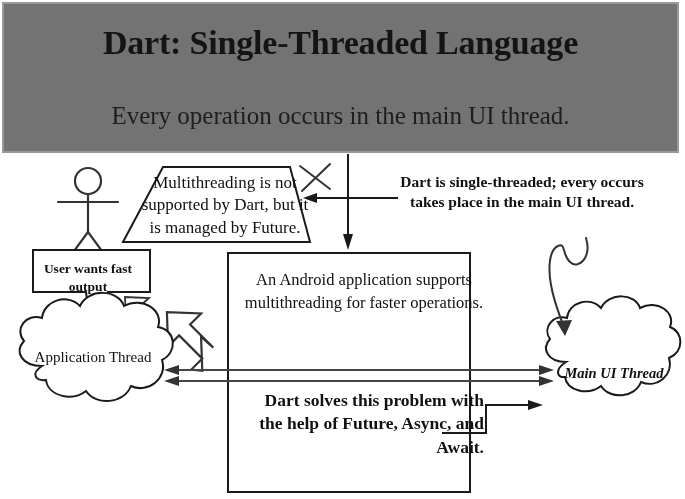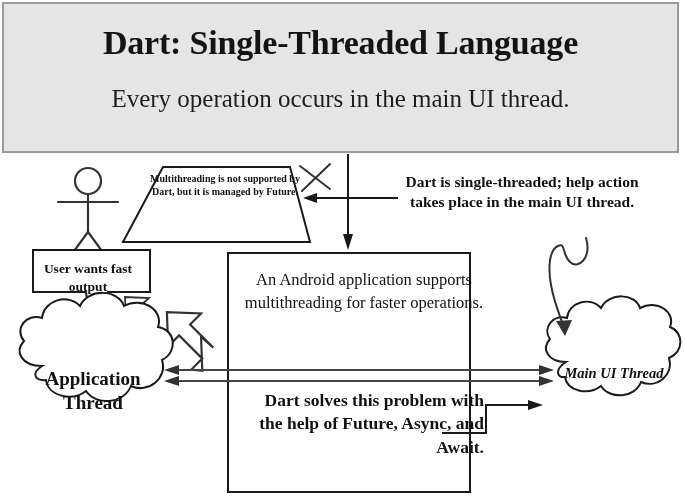--- a/index.html
+++ b/index.html
@@ -23,57 +23,57 @@
     height: 499px;
   }
 
   
   .header-panel {
     position: absolute;
     left: 2px;
     top: 2px;
     width: 677px;
     height: 151px;
-    background: #e5e5e5;
+    background: #737373;
     border: 2px solid #9a9a9a;
     box-sizing: border-box;
     display: flex;
     flex-direction: column;
     align-items: center;
     justify-content: flex-start;
   }
   .header-title {
     font-weight: bold;
     font-size: 34px;
     letter-spacing: -0.2px;
     margin-top: 20px;
     color: #141414;
     white-space: nowrap;
   }
   .header-subtitle {
     font-size: 25px;
-    margin-top: 23px;
+    margin-top: 40px;
     color: #1e1e1e;
     white-space: nowrap;
   }
 
   
   .txt {
     position: absolute;
     text-align: center;
     line-height: 1.18;
     color: #111111;
   }
 
   .trap-text {
     left: 140px;
     top: 172px;
     width: 170px;
-    font-size: 10px;
-    font-weight: bold;
+    font-size: 17px;
+    font-weight: normal;
     line-height: 1.32;
   }
 
   .annot-right {
     left: 388px;
     top: 172px;
     width: 268px;
     font-size: 15.5px;
     font-weight: bold;
     line-height: 1.30;
@@ -83,24 +83,24 @@
     left: 34px;
     top: 260px;
     width: 108px;
     font-size: 13.5px;
     font-weight: bold;
     line-height: 1.30;
   }
 
   .cloud-left-text {
     left: 22px;
-    top: 367px;
+    top: 348px;
     width: 142px;
-    font-size: 19px;
-    font-weight: bold;
+    font-size: 15px;
+    font-weight: normal;
     line-height: 1.28;
   }
 
   .cloud-right-text {
     left: 556px;
     top: 364px;
     width: 116px;
     font-size: 14.5px;
     font-weight: bold;
     line-height: 1.28;
@@ -217,21 +217,21 @@
 
 </svg>
 
 <div class="header-panel">
   <div class="header-title">Dart: Single-Threaded Language</div>
   <div class="header-subtitle">Every operation occurs in the main UI thread.</div>
 </div>
 
 <div class="txt trap-text">Multithreading is not supported by Dart, but it is managed by Future.</div>
 
-<div class="txt annot-right">Dart is single-threaded; help action takes place in the main UI thread.</div>
+<div class="txt annot-right">Dart is single-threaded; every occurs takes place in the main UI thread.</div>
 
 <div class="txt speech-text">User wants fast output</div>
 
 <div class="txt cloud-left-text">Application Thread</div>
 
 <div class="txt cloud-right-text">Main UI Thread</div>
 
 <div class="txt box-top-text">An Android application supports multithreading for faster operations.</div>
 
 <div class="txt box-bottom-text">Dart solves this problem with the help of Future, Async, and Await.</div>

